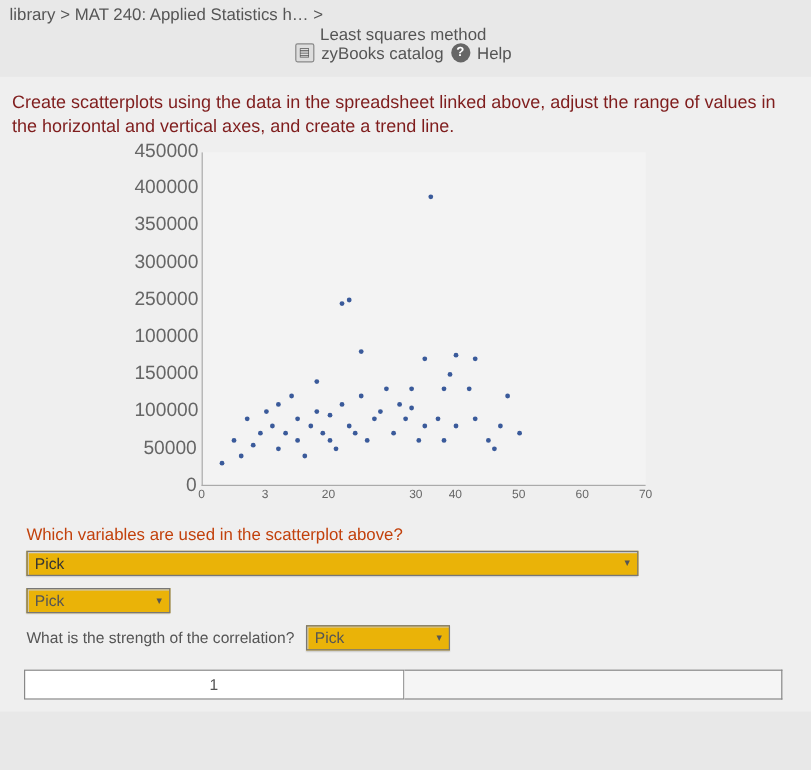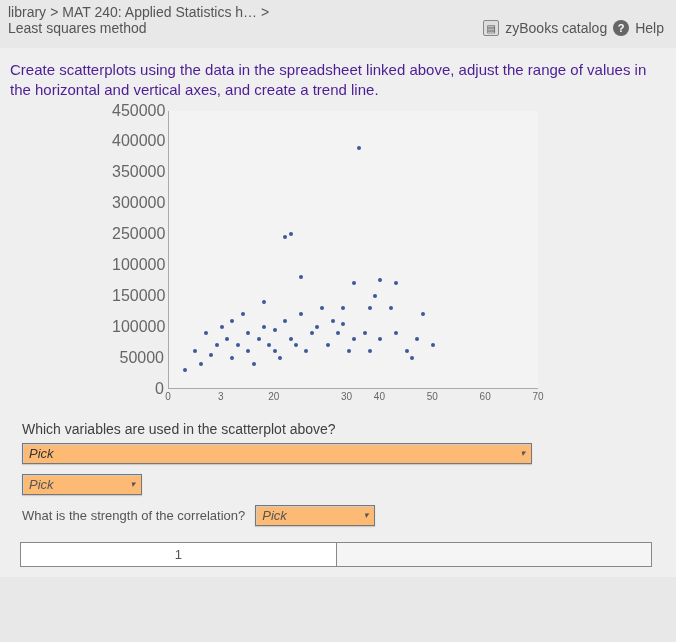--- a/index.html
+++ b/index.html
@@ -22,20 +22,21 @@
       gap: 4px;
     }
     .breadcrumb-item { color: #555; }
     .sub-row {
       display: flex;
       justify-content: space-between;
       align-items: center;
       font-size: 14px;
       color: #555;
       padding-right: 4px;
+      flex-direction: column;
     }
     .right-tools {
       display: flex;
       align-items: center;
       gap: 6px;
     }
     .icon-book {
       width: 16px; height: 16px;
       display: inline-flex; align-items: center; justify-content: center;
       background: #ddd; border: 1px solid #888; border-radius: 2px;
@@ -49,21 +50,21 @@
       display: inline-flex; align-items: center; justify-content: center;
       font-size: 11px; font-weight: bold;
     }
     .content {
       background: #efefef;
       margin-top: 10px;
       padding: 12px 14px 10px 10px;
     }
     .instruction {
       font-size: 15px;
-      color: #4c1d95;
+      color: #7f1d1d;
       line-height: 1.35;
       margin-bottom: 6px;
     }
     .chart-wrap {
       margin-left: 110px;
       position: relative;
       width: 430px;
       height: 300px;
     }
     .chart-plot {
@@ -107,41 +108,40 @@
       top: 0;
     }
     .dot {
       position: absolute;
       width: 4px; height: 4px;
       border-radius: 50%;
       background: #3a5a9a;
     }
     .question {
       font-size: 14px;
-      color: #404040;
+      color: #c2410c;
       margin: 14px 12px 6px 12px;
     }
     .question-row {
       display: flex;
       align-items: center;
       gap: 10px;
       font-size: 13px;
       color: #555;
       margin: 10px 12px;
     }
     .select {
-      background: #fdba74;
+      background: #eab308;
       border: 1px solid #777;
       padding: 2px 6px;
       font-size: 13px;
       display: inline-flex;
       align-items: center;
       justify-content: space-between;
       box-shadow: 0 1px 1px rgba(0,0,0,0.15), inset 1px 1px 0 #ccc;
-      font-style: italic;
     }
     .select.wide { width: 510px; margin-left: 12px; }
     .select.small { width: 120px; }
     .caret { font-size: 9px; color: #555; margin-left: 6px; }
     .bottom-row {
       display: flex;
       margin: 16px 10px 0 10px;
       gap: 0;
     }
     .bottom-box {

